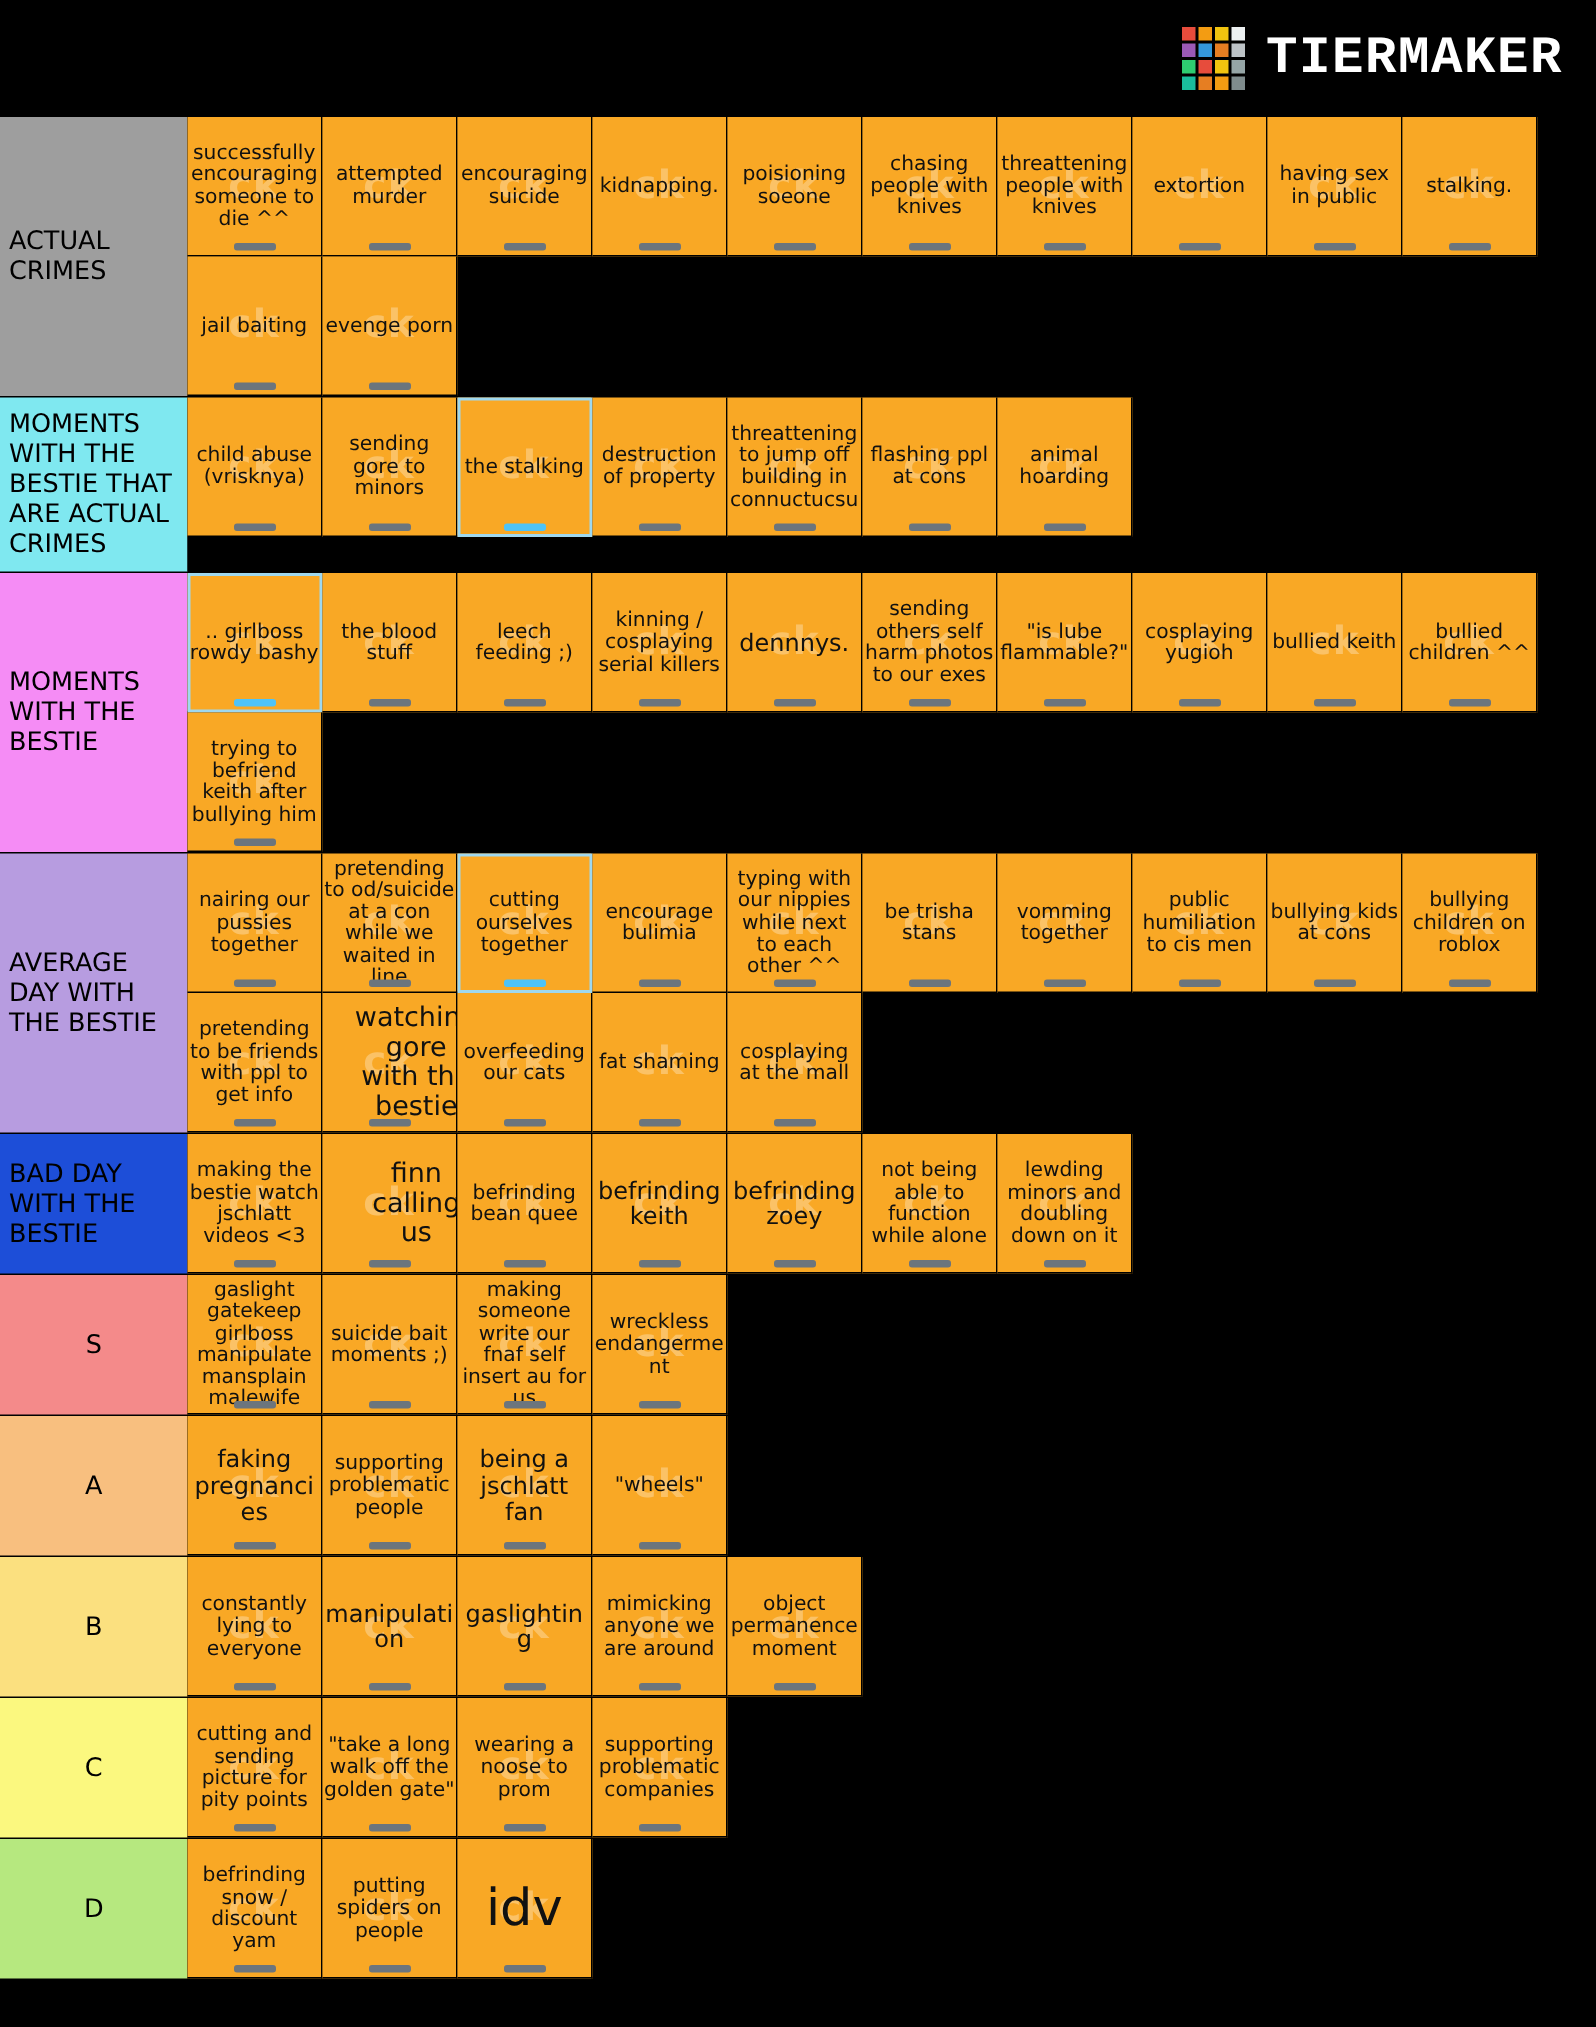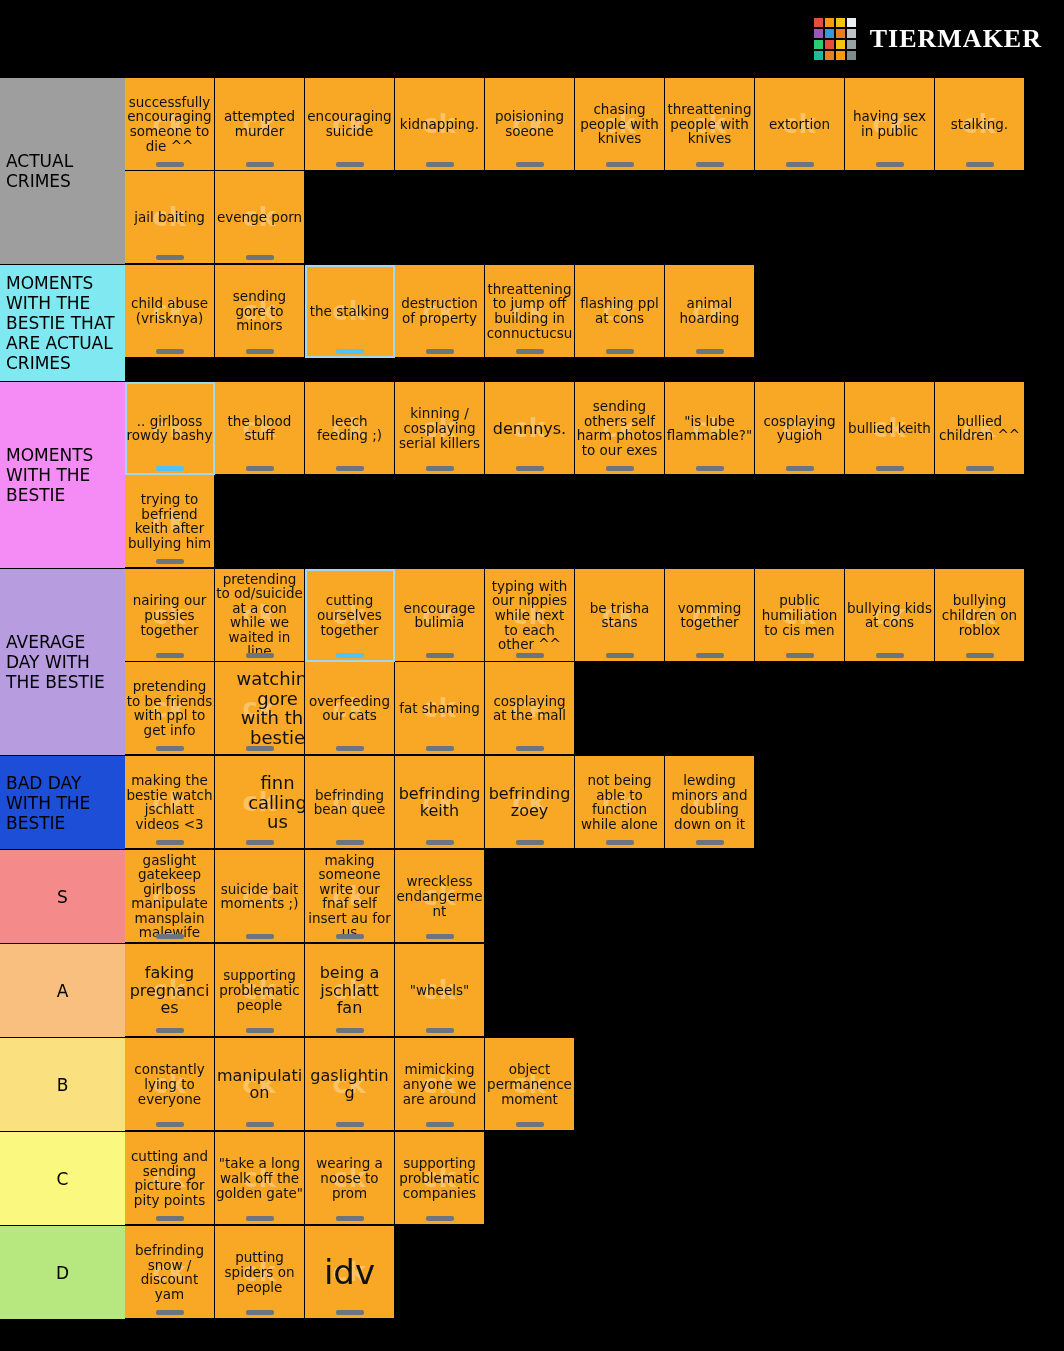--- a/index.html
+++ b/index.html
@@ -46,24 +46,24 @@
   }
   .brand-grid {
     display: grid;
     grid-template-columns: repeat(4, 9px);
     grid-template-rows: repeat(4, 9px);
     gap: 2px;
   }
   .brand-grid div { width: 9px; height: 9px; }
   .brand-text {
     color: #fff;
-    font-size: 26px;
+    font-size: 35px;
     font-weight: bold;
     letter-spacing: 1px;
-    font-family: Liberation Serif, serif;
+    font-family: Liberation Mono, monospace;
   }
   
   .tier-row {
     display: flex;
     align-items: stretch;
     border-bottom: 1px solid #000;
     min-height: 86px;
   }
   .tier-label {
     width: 125px;

